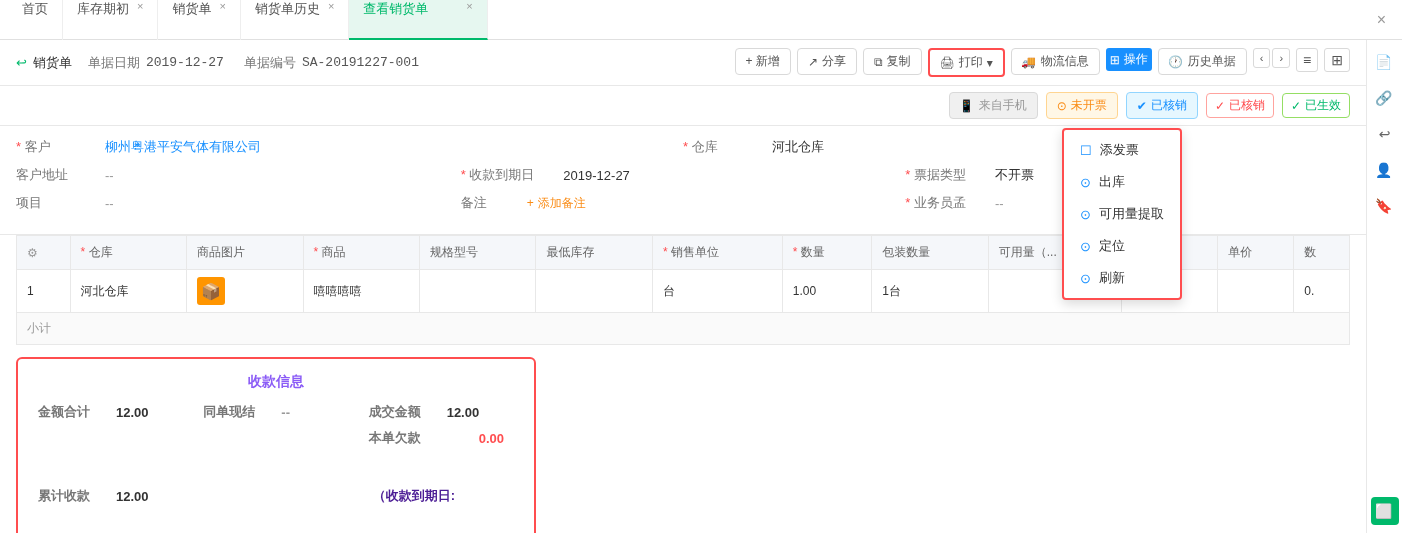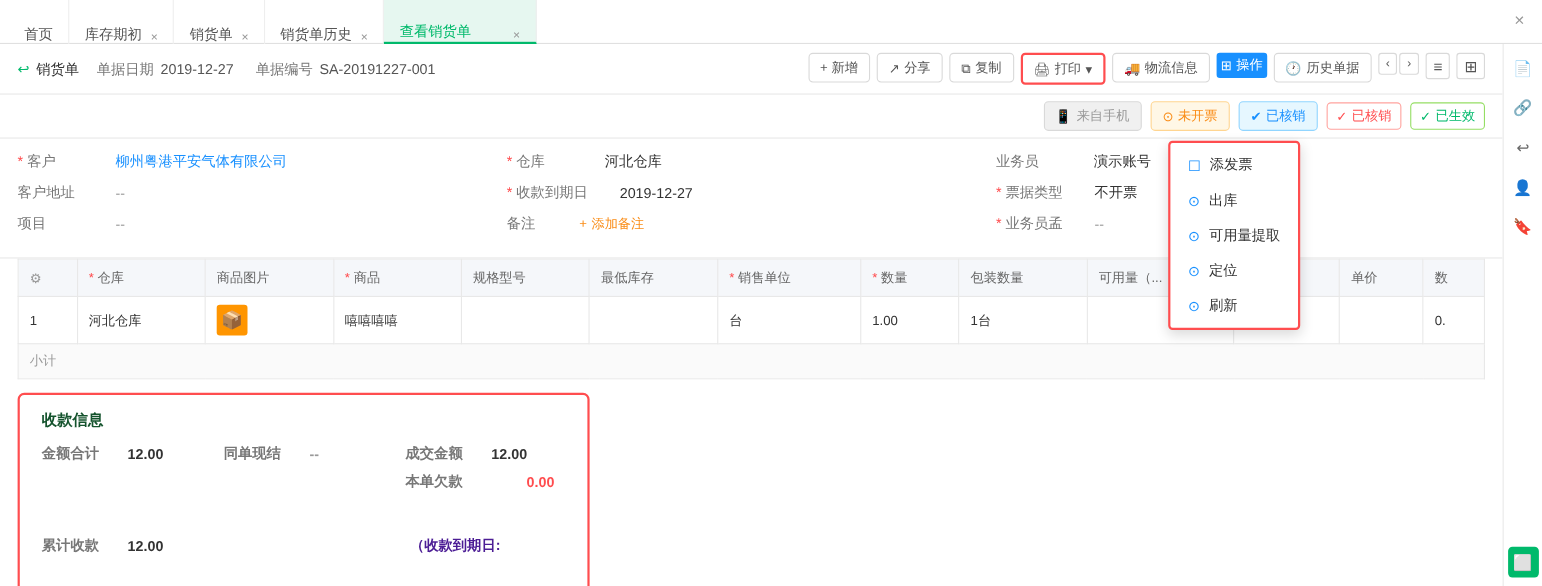--- a/index.html
+++ b/index.html
@@ -5,42 +5,42 @@
     * { box-sizing: border-box; margin: 0; padding: 0; }
     body { font-family: "Microsoft YaHei", "PingFang SC", sans-serif; font-size: 13px; background: #f0f2f5; color: #333; }
 
     
     .tab-bar {
       display: flex; align-items: center; background: #fff;
       border-bottom: 1px solid #e0e0e0; padding: 0 8px;
       height: 40px; position: relative;
     }
     .tab-item {
-      display: flex; align-items: flex-end; padding: 0 14px;
+      display: flex; align-items: flex-start; padding: 0 14px;
       height: 40px; cursor: pointer; font-size: 13px;
       border-right: 1px solid #eee; gap: 6px; color: #555;
     }
     .tab-item.active {
       background: #e6f7f0; color: #00b96b; font-weight: 500;
       border-bottom: 2px solid #00b96b;
     }
     .tab-close { font-size: 11px; color: #999; cursor: pointer; margin-left: 2px; }
     .tab-bar-right { margin-left: auto; }
     .tab-x { font-size: 16px; color: #999; cursor: pointer; padding: 0 8px; }
 
     
     .main-area { background: #fff; min-height: calc(100vh - 40px); position: relative; }
 
     
     .doc-header {
       display: flex; align-items: center; padding: 8px 16px;
       border-bottom: 1px solid #e8e8e8; gap: 16px; flex-wrap: wrap;
     }
     .doc-title { display: flex; align-items: center; gap: 6px; font-weight: 500; color: #333; }
-    .doc-meta { display: flex; align-items: center; gap: 20px; flex: 1; }
+    .doc-meta { display: flex; align-items: center; gap: 20px; flex: 1; font-family: Liberation Mono, monospace; }
     .doc-meta-item { display: flex; align-items: center; gap: 6px; color: #555; }
     .doc-meta-label { color: #777; }
 
     
     .toolbar {
       display: flex; align-items: flex-start; gap: 6px; margin-left: auto;
     }
     .toolbar-btn {
       display: flex; align-items: center; gap: 4px;
       padding: 4px 10px; border: 1px solid #d9d9d9;
@@ -113,21 +113,21 @@
 
     
     .receipt-section {
       margin: 12px 16px;
       border: 2px solid #ff4d4f;
       border-radius: 6px;
       padding: 14px 20px;
       background: #fff;
       max-width: 520px;
     }
-    .receipt-title { font-weight: 600; font-size: 14px; margin-bottom: 12px; color: #14532d; }
+    .receipt-title { font-weight: 600; font-size: 14px; margin-bottom: 12px; color: #8b5cf6; text-align: center; }
     .receipt-grid { display: grid; grid-template-columns: 1fr 1fr 1fr; gap: 8px 20px; font-weight: bold; }
     .receipt-row { display: flex; align-items: center; gap: 8px; }
     .receipt-label { color: #777; white-space: nowrap; min-width: 70px; }
     .receipt-value { color: #333; }
     .receipt-value.red { color: #ff4d4f; }
     .receipt-value.date-red { color: #ff4d4f; }
 
     
     .right-panel {
       position: absolute; right: 0; top: 0; bottom: 0;
@@ -258,24 +258,20 @@
 
     <div class="form-section">
       <div class="form-row">
         <div class="form-field">
           <span class="form-label required">客户</span>
           <span class="form-value link">柳州粤港平安气体有限公司</span>
         </div>
         <div class="form-field">
           <span class="form-label required">仓库</span>
           <span class="form-value">河北仓库</span>
-        </div>
-        <div class="form-field">
-          <span class="form-label">业务员</span>
-          <span class="form-value">演示账号</span>
         </div>
       </div>
       <div class="form-row">
         <div class="form-field">
           <span class="form-label">客户地址</span>
           <span class="form-value dash">--</span>
         </div>
         <div class="form-field">
           <span class="form-label required">收款到期日</span>
           <span class="form-value">2019-12-27</span>

